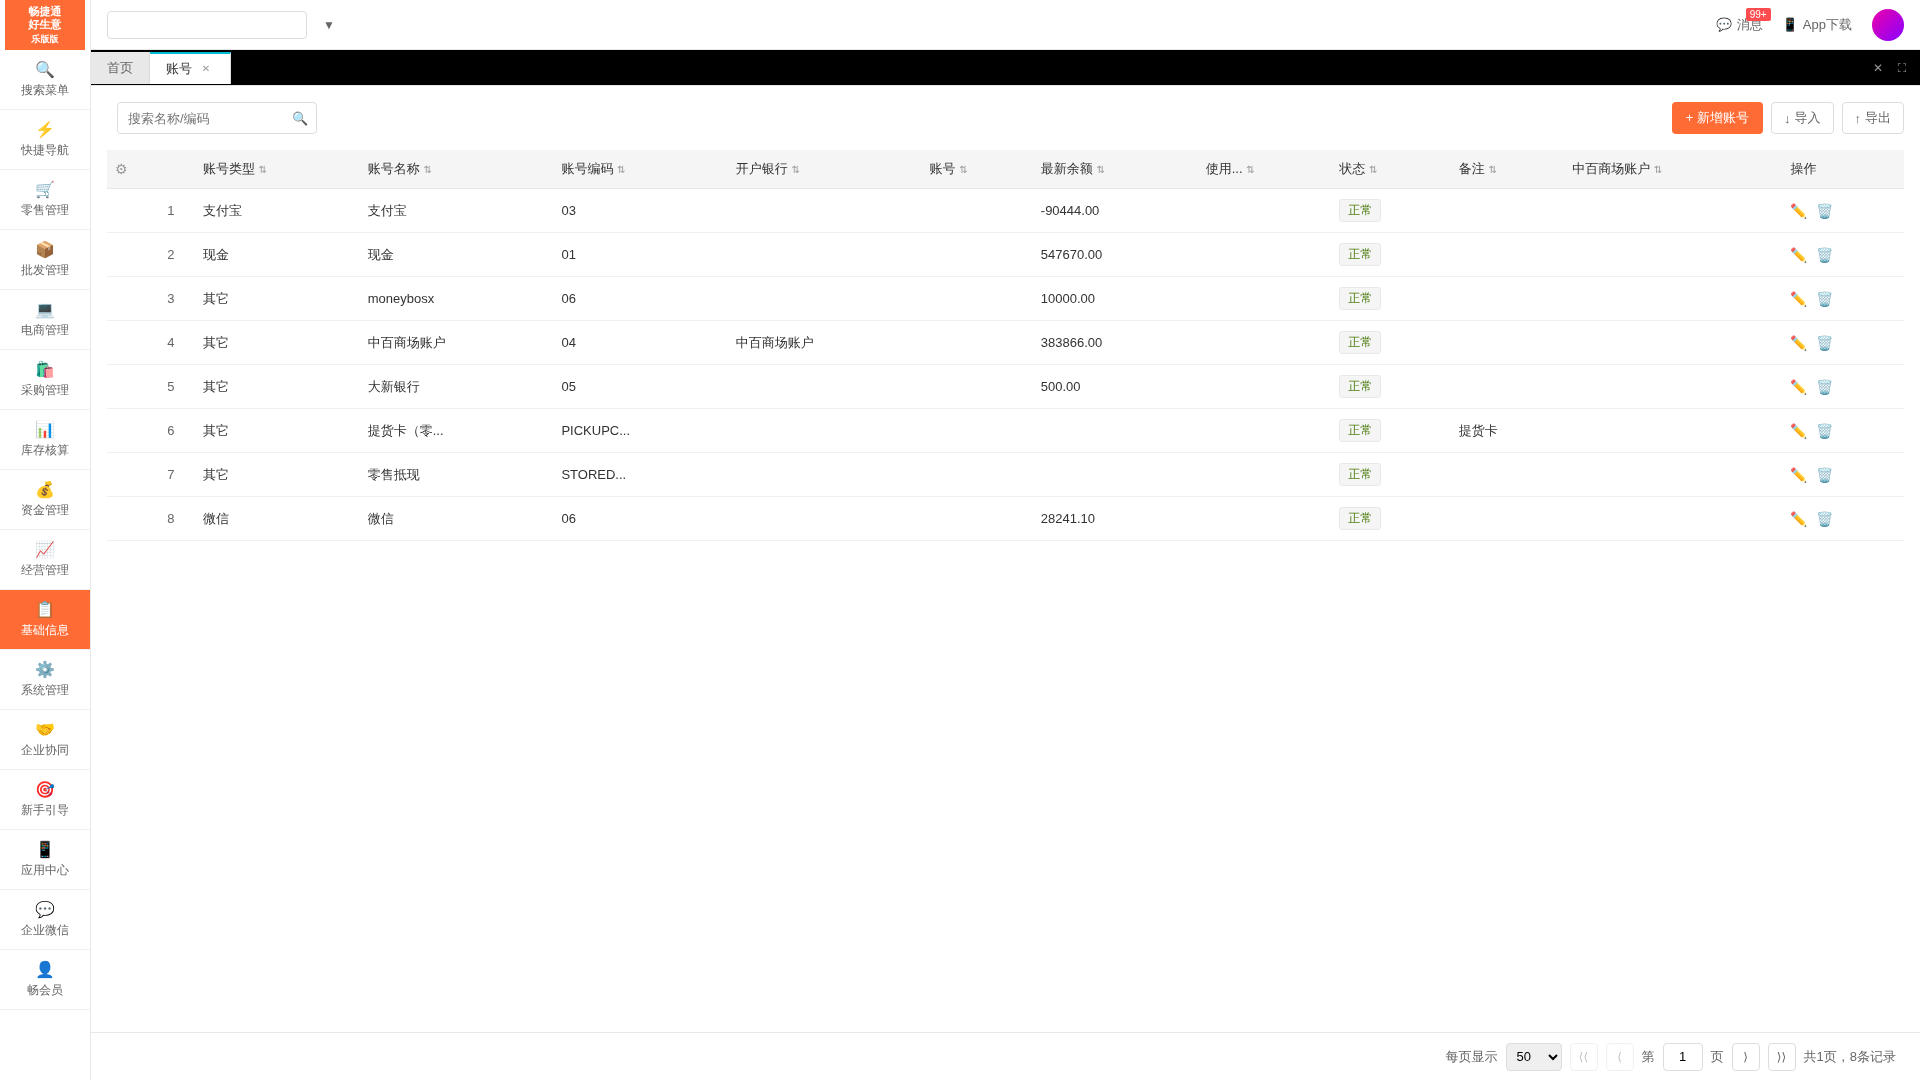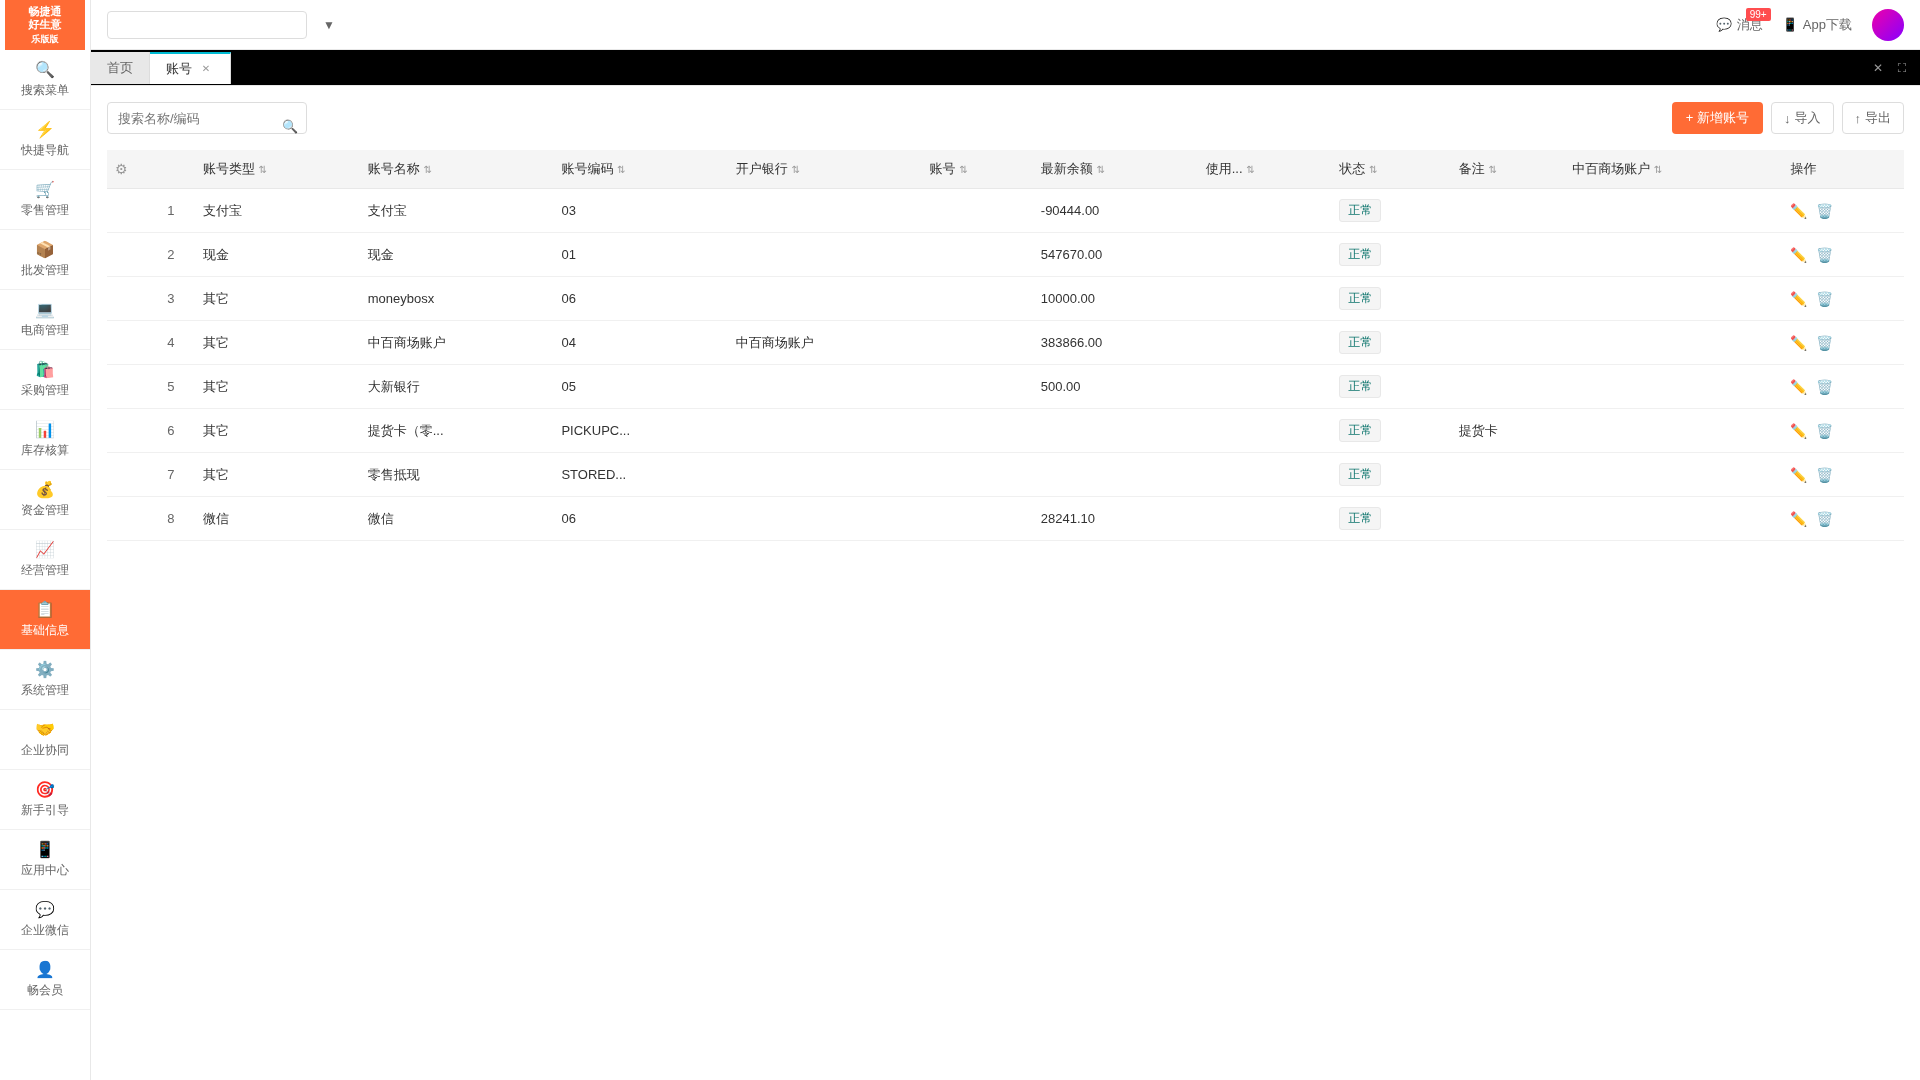--- a/index.html
+++ b/index.html
@@ -186,21 +186,22 @@
       margin-bottom: 16px;
     }
     .toolbar-left {
       display: flex;
       align-items: center;
       gap: 8px;
     }
     .search-input-wrap {
       position: relative;
       display: flex;
-      align-items: flex-end;
+      align-items: center;
+      margin-left: 10px;
     }
     .search-input-wrap input {
       width: 200px;
       height: 32px;
       border: 1px solid #ddd;
       border-radius: 4px;
       padding: 0 32px 0 10px;
       font-size: 13px;
     }
     .search-icon-btn {
@@ -271,21 +272,21 @@
     .data-table .row-num { color: #666; text-align: center; }
     .status-badge {
       display: inline-block;
       padding: 2px 8px;
       border-radius: 3px;
       font-size: 12px;
       background: #f5f5f5;
       color: #666;
       border: 1px solid #e8e8e8;
     }
-    .status-badge.normal { background: #f5f5f5; color: #0f766e; }
+    .status-badge.normal { background: #f5f5f5; color: #4d7c0f; }
     .action-btns {
       display: flex;
       gap: 8px;
     }
     .action-btn {
       cursor: pointer;
       color: #999;
       font-size: 14px;
     }
 
@@ -710,14 +711,30 @@
     <td>
       <div class="action-btns">
         <span class="action-btn" title="编辑">✏️</span>
         <span class="action-btn" title="删除">🗑️</span>
       </div>
     </td>
   </tr>
         </tbody>
     </table>
 
+    <div class="pagination-bar">
+      <span>每页显示</span>
+      <select class="page-size-select">
+        <option>50</option>
+        <option>20</option>
+        <option>100</option>
+      </select>
+      <button class="page-btn" disabled="">⟨⟨</button>
+      <button class="page-btn" disabled="">⟨</button>
+      <span>第</span>
+      <input type="text" class="page-input" value="1" style="">
+      <span>页</span>
+      <button class="page-btn">⟩</button>
+      <button class="page-btn">⟩⟩</button>
+      <span>共1页，8条记录</span>
+    </div>
   </div>
 </div>
 
 </body></html>

